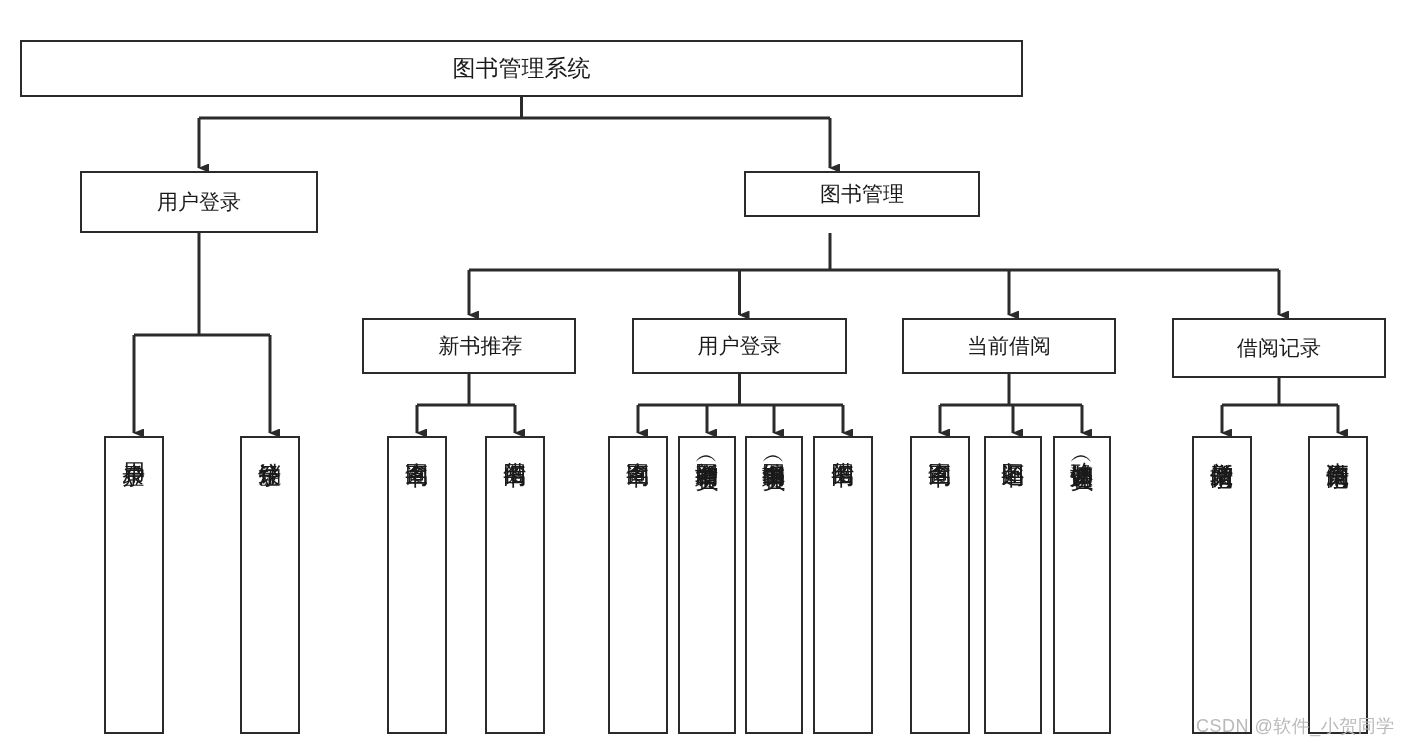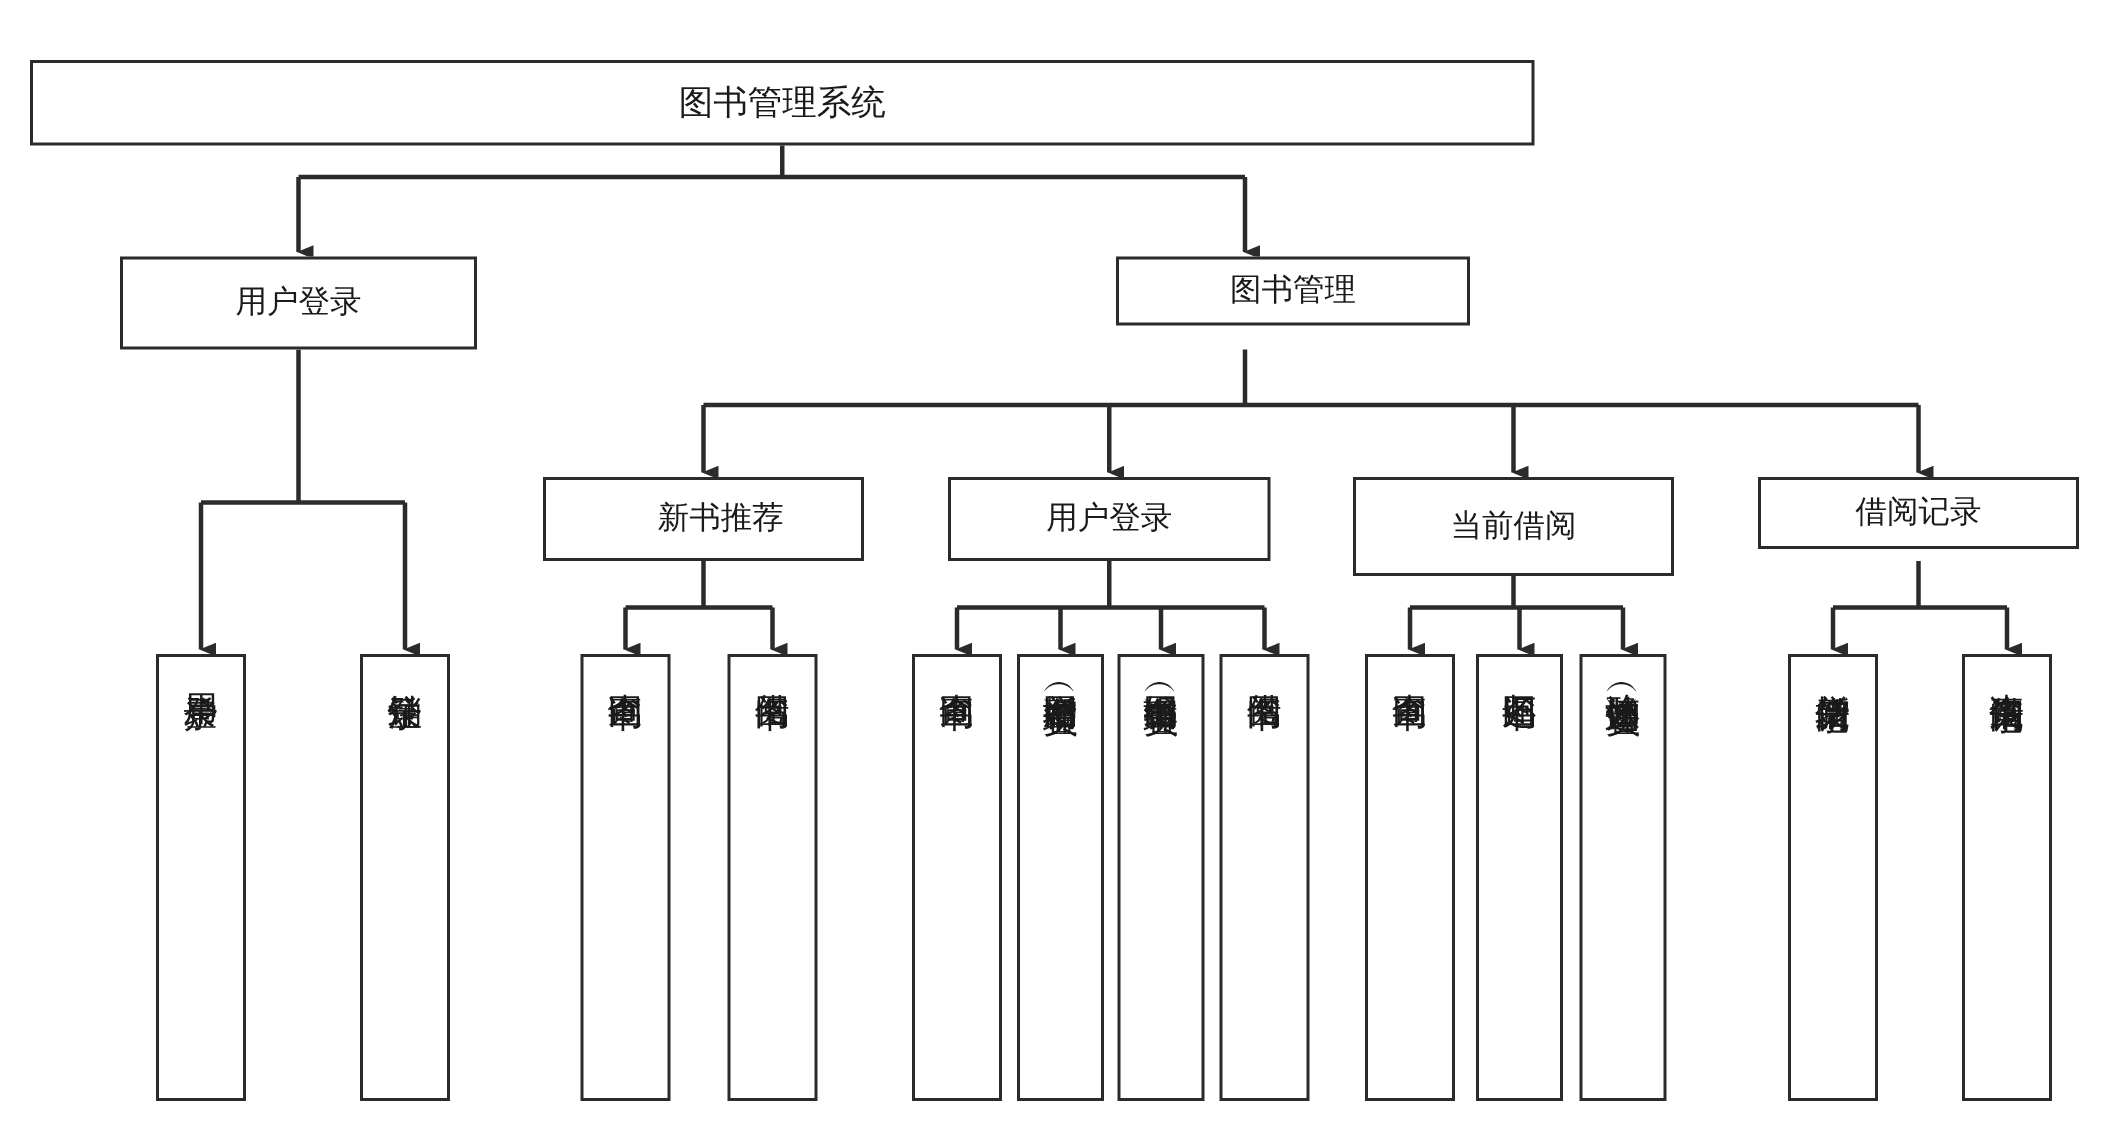--- a/index.html
+++ b/index.html
@@ -129,24 +129,24 @@
   <div class="node node-l1" id="box-book-management" style="left: 744px; top: 171px; width: 236px; height: 46px;">
     <span class="label">图书管理</span>
   </div>
 
   <div class="node node-l2" id="box-new-book-recommend" style="left: 362px; top: 318px; width: 214px; height: 56px; padding-left: 23px;">
     <span class="label">新书推荐</span>
   </div>
   <div class="node node-l2" id="box-book-borrow" style="left: 632px; top: 318px; width: 215px; height: 56px;">
     <span class="label">用户登录</span>
   </div>
-  <div class="node node-l2" id="box-current-borrow" style="left: 902px; top: 318px; width: 214px; height: 66px;">
+  <div class="node node-l2" id="box-current-borrow" style="left: 902px; top: 318px; width: 214px; height: 56px;">
     <span class="label">当前借阅</span>
   </div>
-  <div class="node node-l2" id="box-borrow-records" style="left: 1172px; top: 318px; width: 214px; height: 48px;">
+  <div class="node node-l2" id="box-borrow-records" style="left: 1172px; top: 318px; width: 214px; height: 60px;">
     <span class="label">借阅记录</span>
   </div>
 
   <div class="node node-leaf" id="box-leaf-user-login" style="left: 104px; top: 436px; width: 60px; height: 298px;">
     <span class="label">用户登录</span>
   </div>
   <div class="node node-leaf" id="box-leaf-user-logout" style="left: 240px; top: 436px; width: 60px; height: 298px;">
     <span class="label">注销登录</span>
   </div>
   <div class="node node-leaf" id="box-leaf-query-books-recommend" style="left: 387px; top: 436px; width: 60px; height: 298px;">
@@ -176,14 +176,15 @@
   <div class="node node-leaf" id="box-leaf-confirm-return-admin" style="left: 1053px; top: 436px; width: 58px; height: 298px;">
     <span class="label">确认归还（管理员）</span>
   </div>
   <div class="node node-leaf" id="box-leaf-add-borrow-record" style="left: 1192px; top: 436px; width: 60px; height: 298px;">
     <span class="label">新增借阅记录</span>
   </div>
   <div class="node node-leaf" id="box-leaf-query-borrow-record" style="left: 1308px; top: 436px; width: 60px; height: 298px;">
     <span class="label">查询借阅记录</span>
   </div>
 
+  <div class="watermark" id="watermark-el" style="left: 1196px; top: 714px; color: rgb(185, 185, 185);">CSDN @软件_小贺同学</div>
 
 </div>
 
 </body></html>

